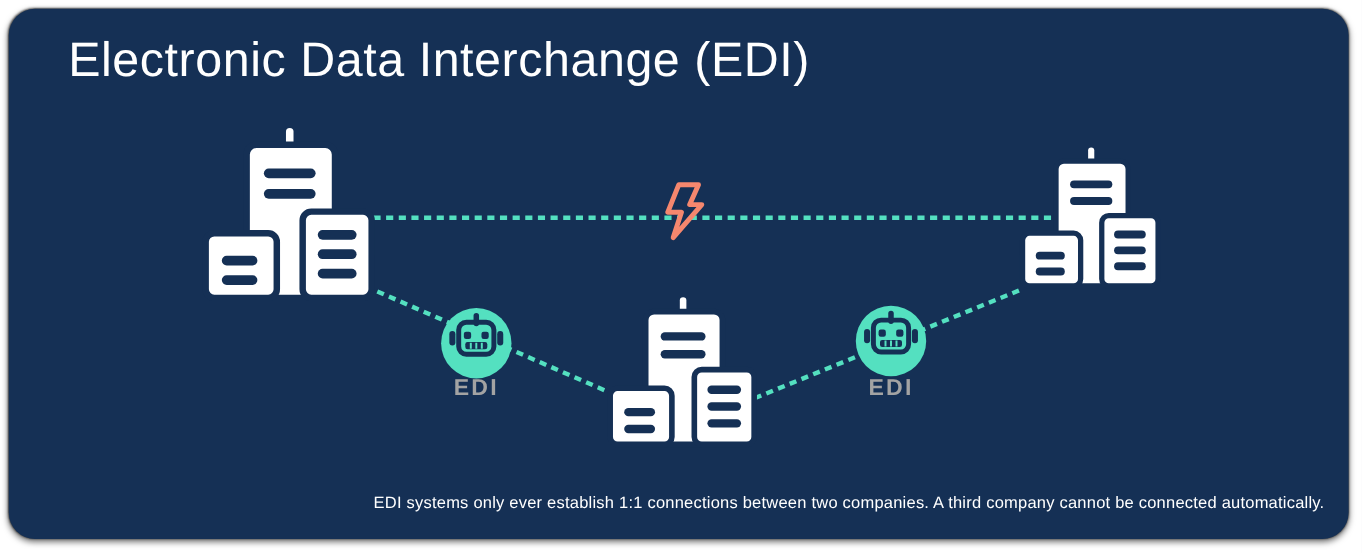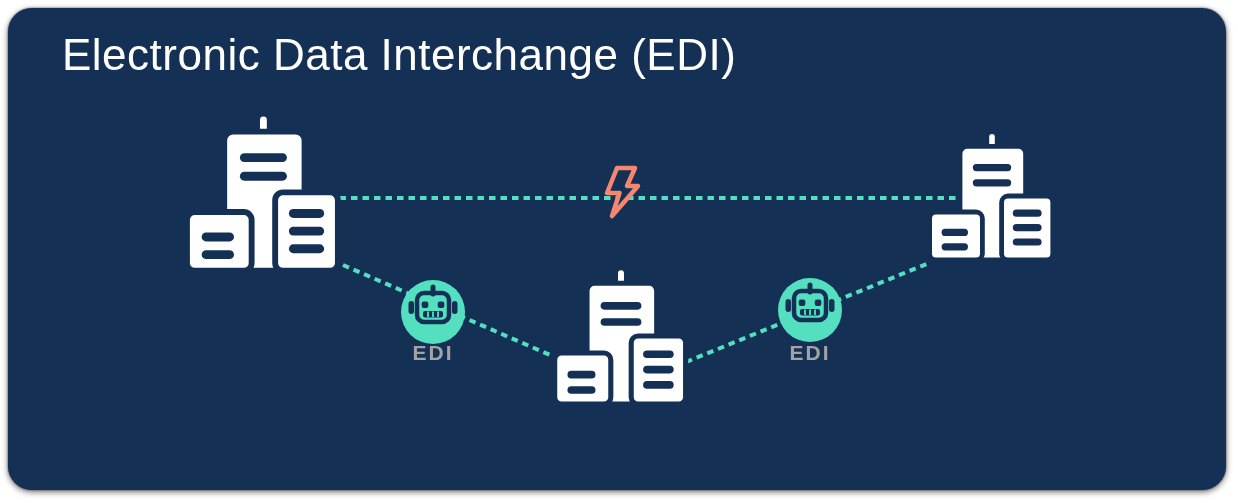--- a/index.html
+++ b/index.html
@@ -116,14 +116,15 @@
         <use href="#robot-shape"></use>
       </g>
       <g transform="translate(766,266)">
         <use href="#robot-shape"></use>
       </g>
     </svg>
 
     <div class="edi-badge-label left">EDI</div>
     <div class="edi-badge-label right">EDI</div>
 
+    <p class="caption">EDI systems only ever establish 1:1 connections between two companies. A third company cannot be connected automatically.</p>
   </div>
 </div>
 
 </body></html>

